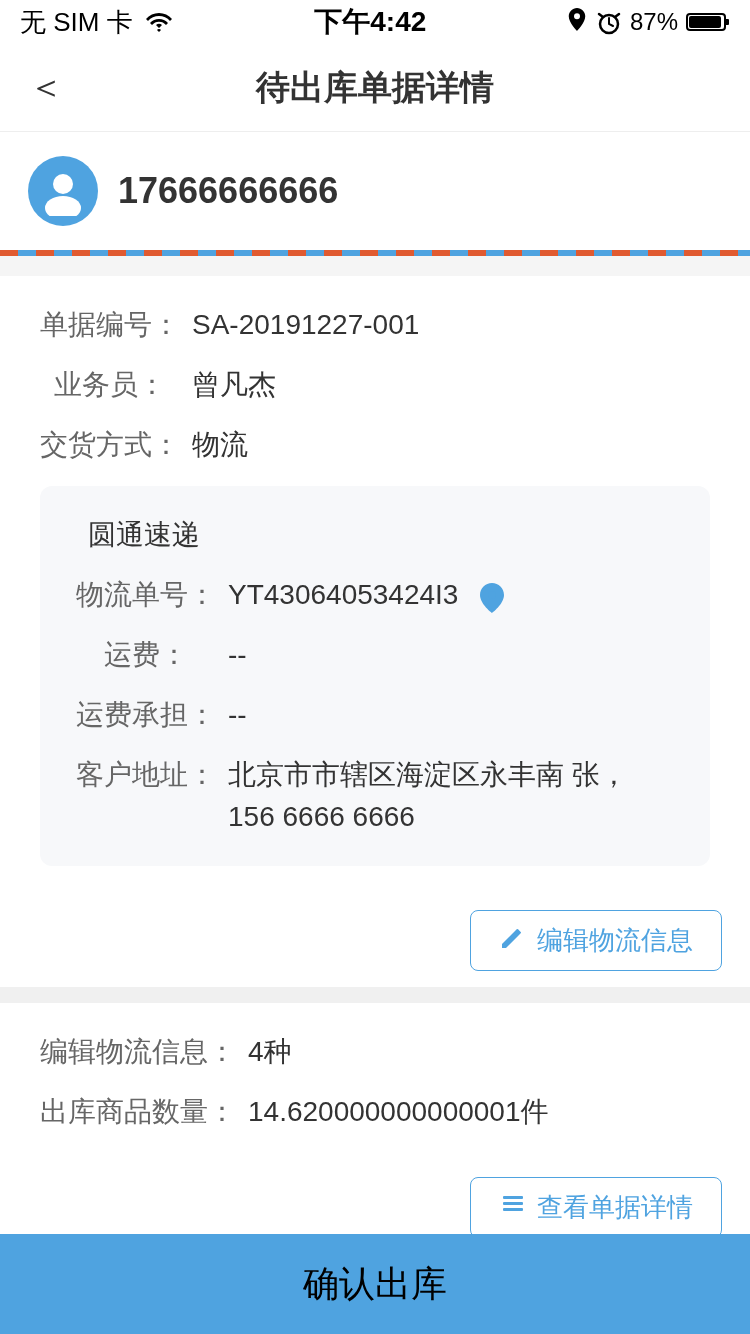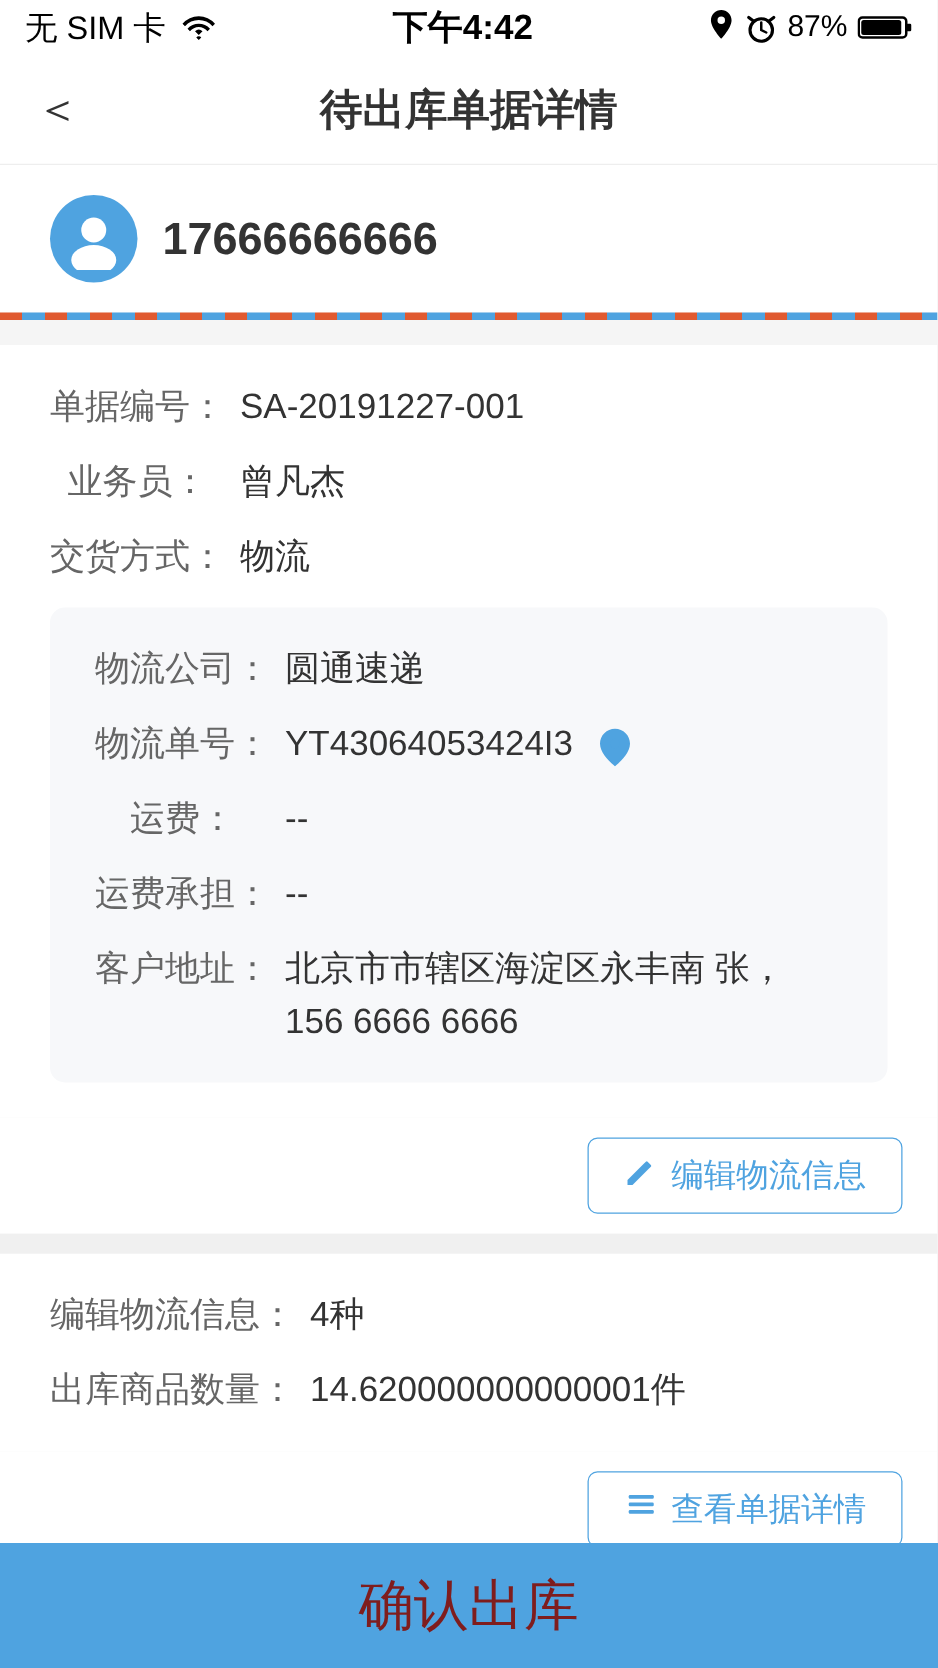--- a/index.html
+++ b/index.html
@@ -65,21 +65,21 @@
     }
     .nav-title {
       font-size: 34px;
       font-weight: 600;
       color: #333;
     }
 
     
     .user-header {
       background: #fff;
-      padding: 24px 40px;
+      padding: 24px 28px;
       display: flex;
       align-items: center;
       gap: 20px;
       margin-top: 0;
     }
     .avatar {
       width: 70px;
       height: 70px;
       border-radius: 50%;
       background: #4fa3e0;
@@ -207,22 +207,22 @@
       background: #4fa3e0;
       display: flex;
       align-items: center;
       justify-content: center;
       position: fixed;
       bottom: 0;
       left: 0;
       cursor: pointer;
     }
     .confirm-bar span {
-      font-size: 44px;
-      color: #7f1d1d;
+      font-size: 36px;
+      color: #000000;
       font-weight: 500;
     }
 
     
     .bottom-pad {
       height: 120px;
       background: #f5f5f5;
     }
 
     .inline-icon {
@@ -288,21 +288,20 @@
     <span class="info-label">业务员：</span>
     <span class="info-value">曾凡杰</span>
   </div>
   <div class="info-row">
     <span class="info-label">交货方式：</span>
     <span class="info-value">物流</span>
   </div>
 
   <div class="logistics-card">
     <div class="info-row">
-      <span class="info-label">物流公司：</span>
       <span class="info-value">圆通速递</span>
     </div>
     <div class="info-row">
       <span class="info-label">物流单号：</span>
       <span class="info-value">
         <span>YT43064053424I3</span>
         <span class="inline-icon">
           <svg width="36" height="36" viewBox="0 0 36 36">
               <circle cx="18" cy="16" r="8" fill="#4fa3e0"></circle>
               <path d="M18 4C11.37 4 6 9.37 6 16c0 9 12 18 12 18s12-9 12-18c0-6.63-5.37-12-12-12zm0 16a4 4 0 1 1 0-8 4 4 0 0 1 0 8z" fill="#4fa3e0"></path>

